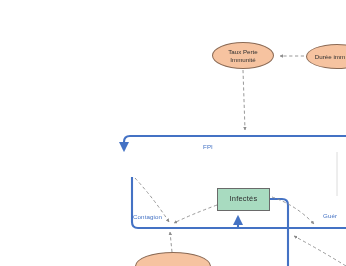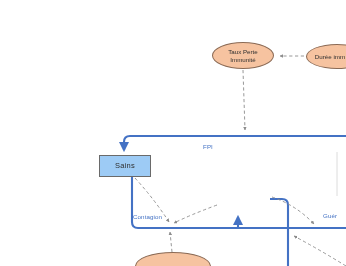--- a/index.html
+++ b/index.html
@@ -126,24 +126,24 @@
     <div>
       <div>Taux Perte</div>
       <div>Immunité</div>
     </div>
   </div>
 
   <div class="node aux" style="left:306px; top:44px; width:62px; height:25px;">
     <div style="margin-right:14px;">Durée imm</div>
   </div>
 
-  <div class="node stock blue" style="left:99px; top:155px; width:52px; height:22px;">
-    <span>Sains</span>
+
+  <div class="node stock green" style="left:217px; top:188px; width:53px; height:23px;">
+    <span>Infectés</span>
   </div>
-
 
   <div class="node aux" style="left:135px; top:252px; width:76px; height:28px;">
     
   </div>
 
   <div class="flow-label" style="left:203px; top:143px;">FPI</div>
 
   <div class="flow-label" style="left:133px; top:213px;">Contagion</div>
 
   <div class="flow-label" style="left:323px; top:212px;">Guér</div>

